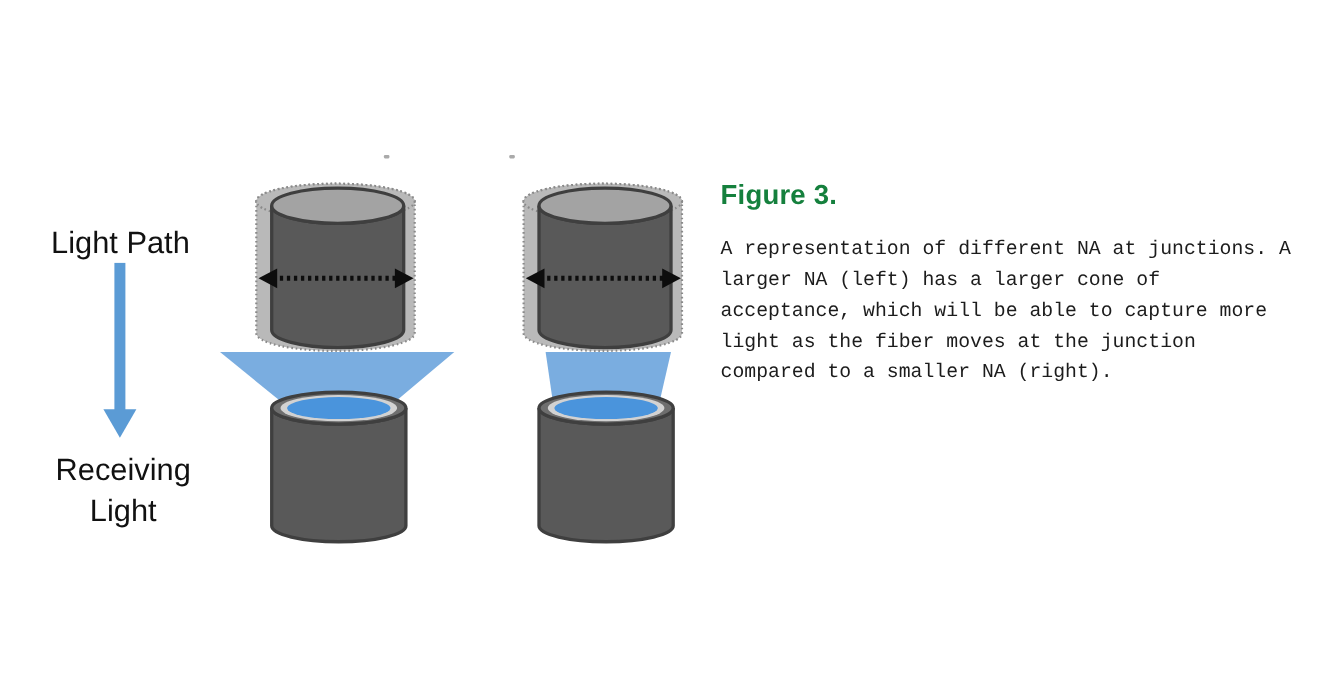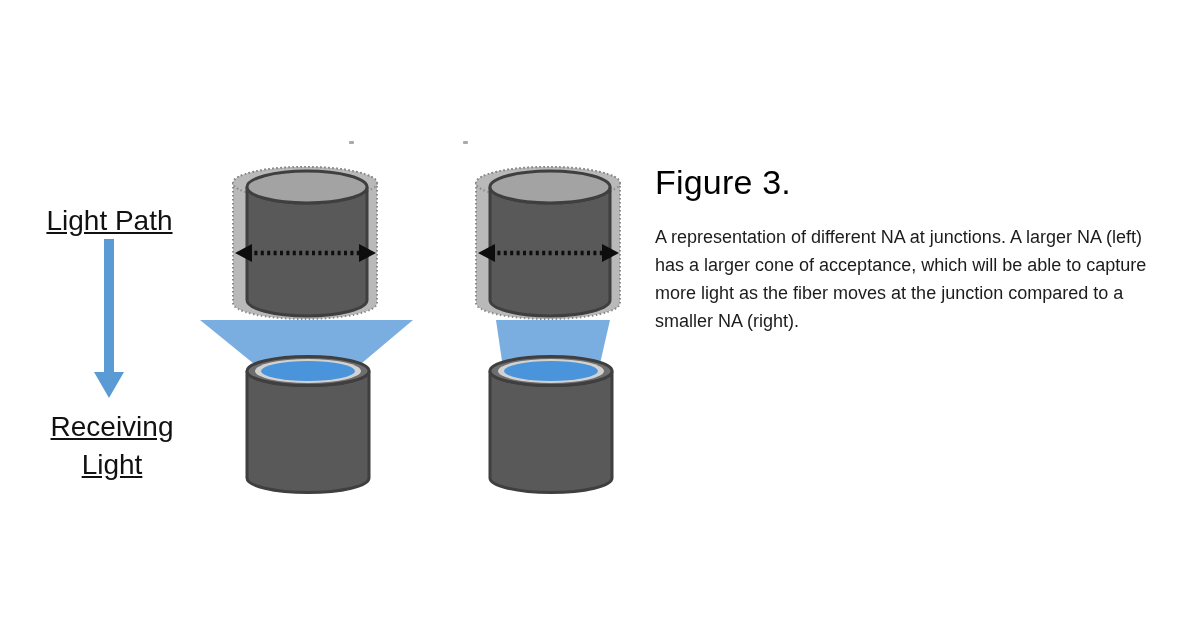--- a/index.html
+++ b/index.html
@@ -23,36 +23,36 @@
     color:var(--text_color);
     position:relative;
     overflow:hidden;
   }
   .abs{position:absolute;}
   .side-label{
     font-size:28px;
     color:var(--text_color);
     text-align:center;
     line-height:1.35;
-    text-decoration:underline;
   }
   #light-path-label{left:22px;top:202px;width:175px;}
   #receiving-fiber-label{left:32px;top:408px;width:160px;}
   .caption{left:655px;top:163px;width:520px;}
   .caption h2{
-    font-size:34px;
-    font-weight:normal;
-    color:#000000;
+    font-size:25px;
+    font-weight:bold;
+    color:#15803d;
     letter-spacing:0.2px;
   }
   .caption p{
     margin-top:21px;
     font-size:18px;
     line-height:28px;
     color:#1c1c1c;
+    font-family:Liberation Mono, monospace;
   }
   .speck{
     background:#7d7d7d;
     opacity:0.65;
     border-radius:1px;
   }
   svg{display:block;}
 </style>
 </head>
 <body>

